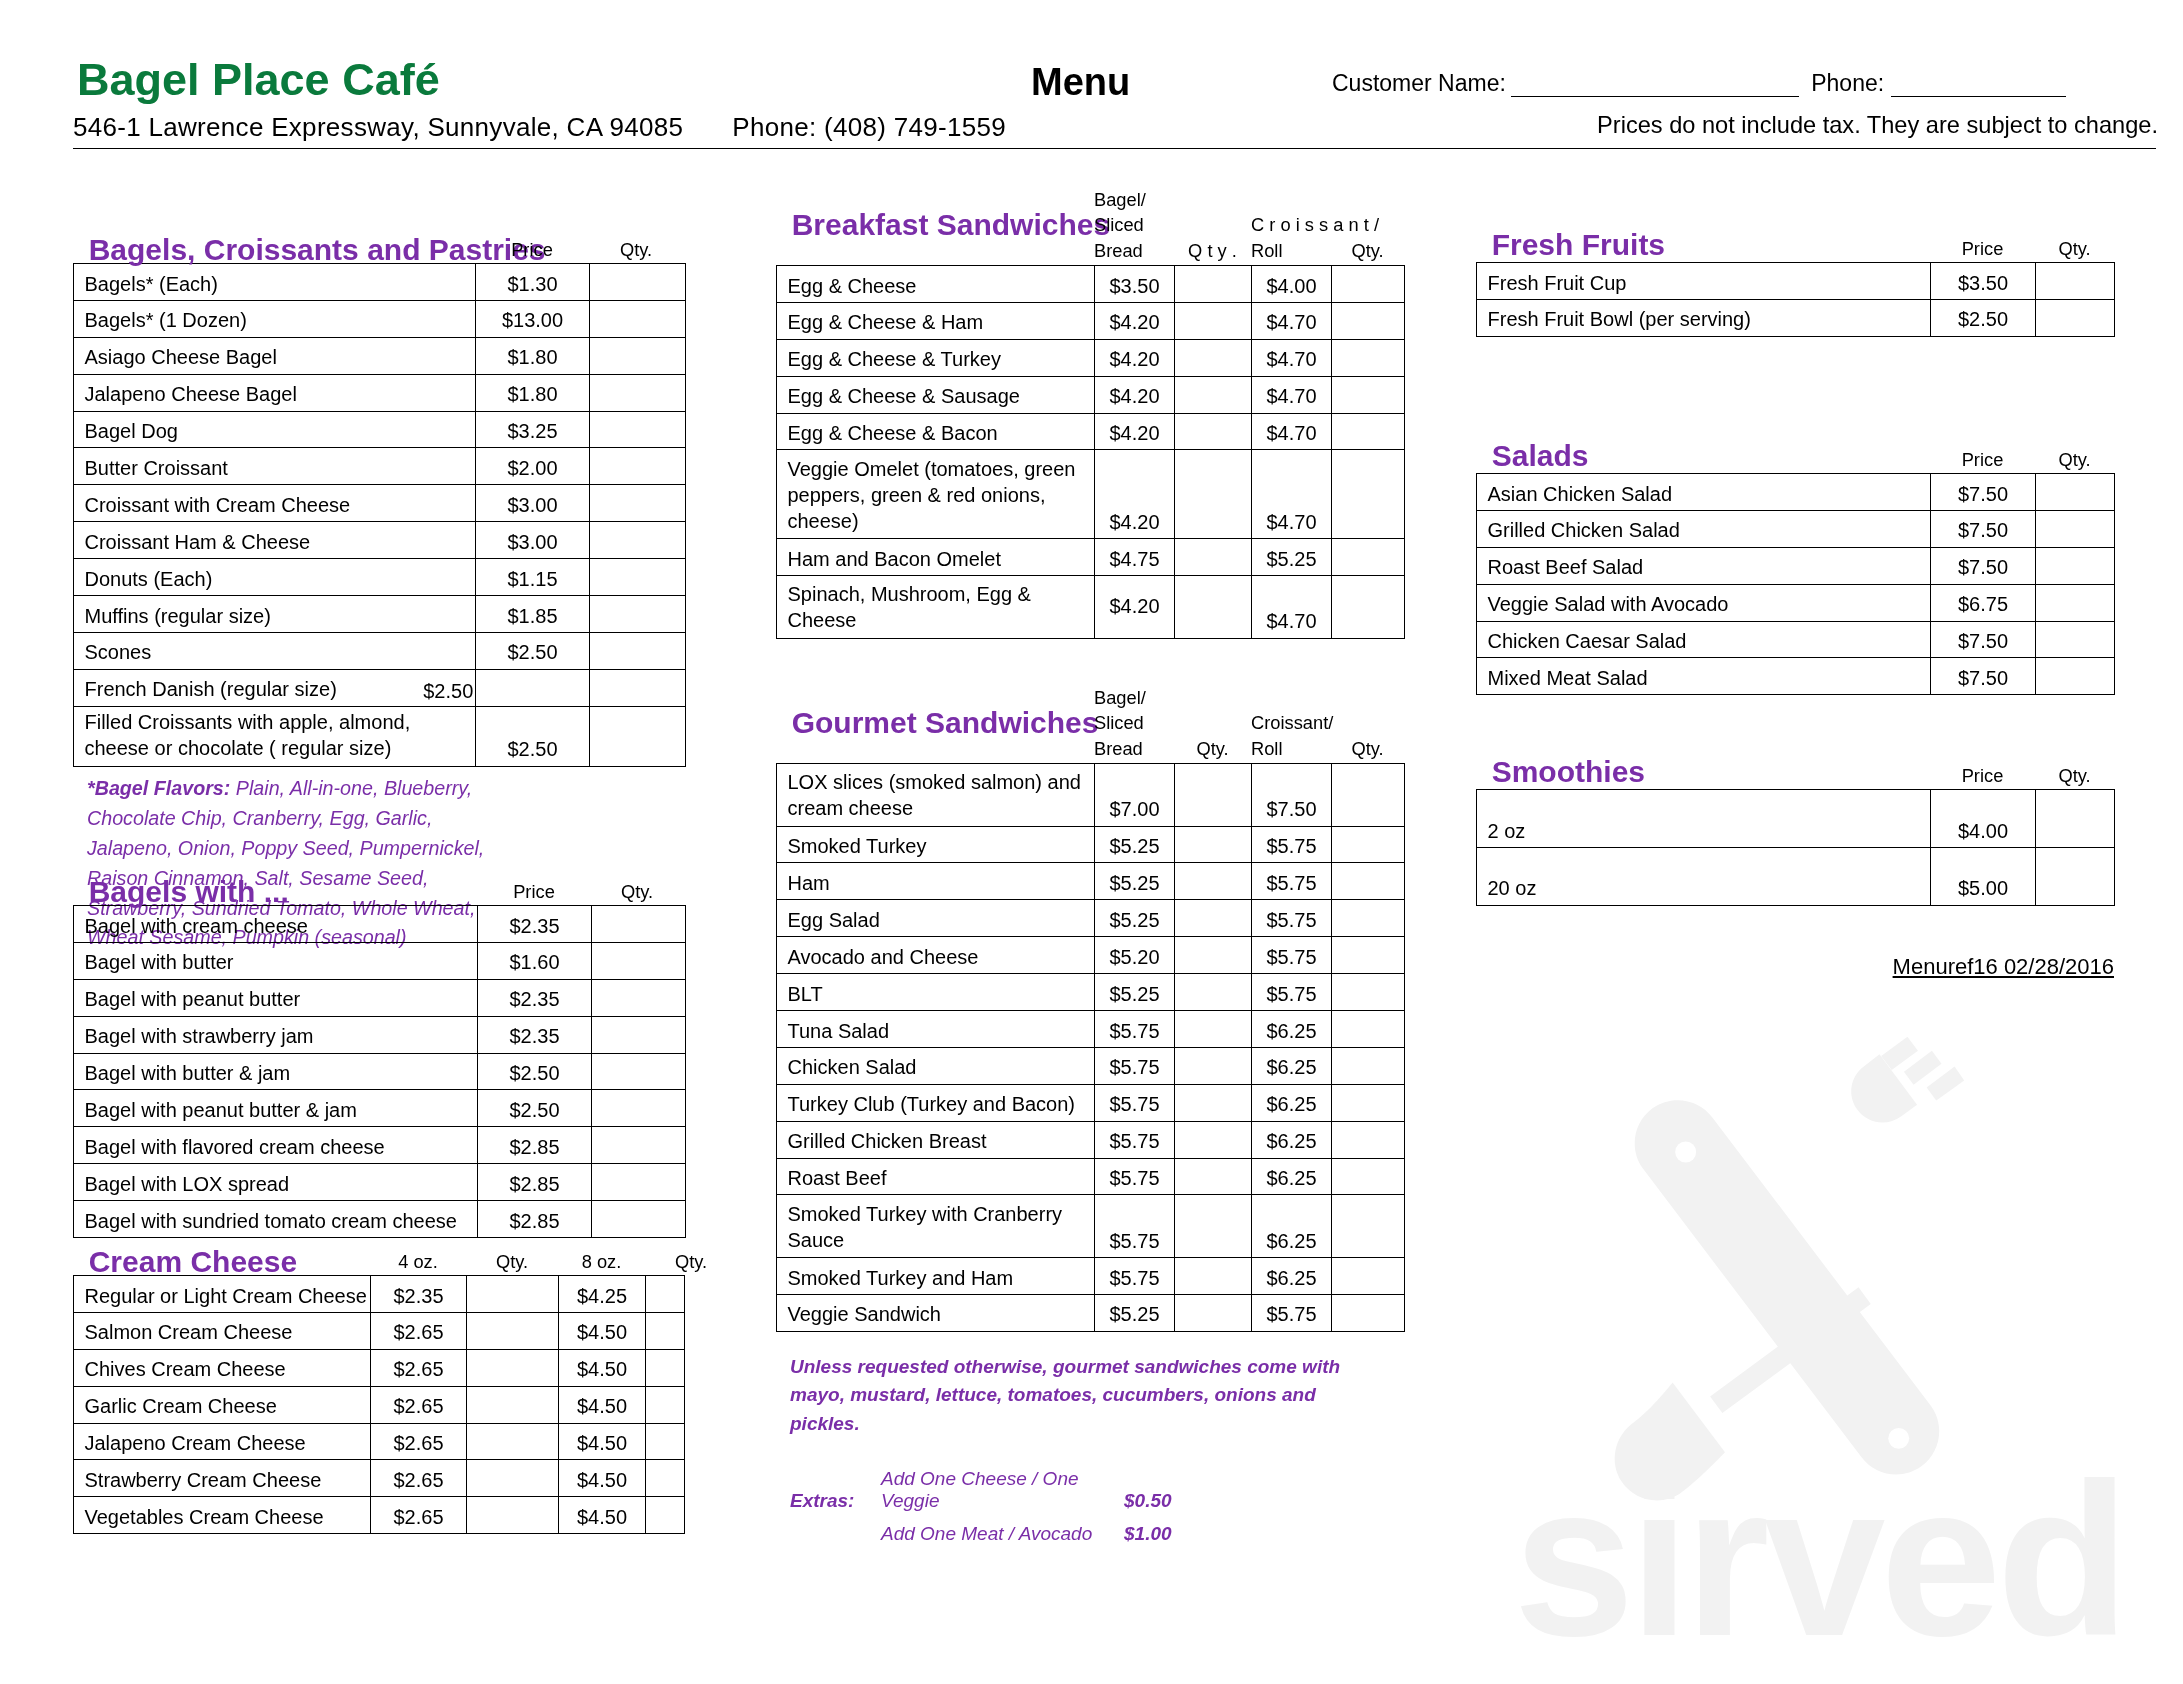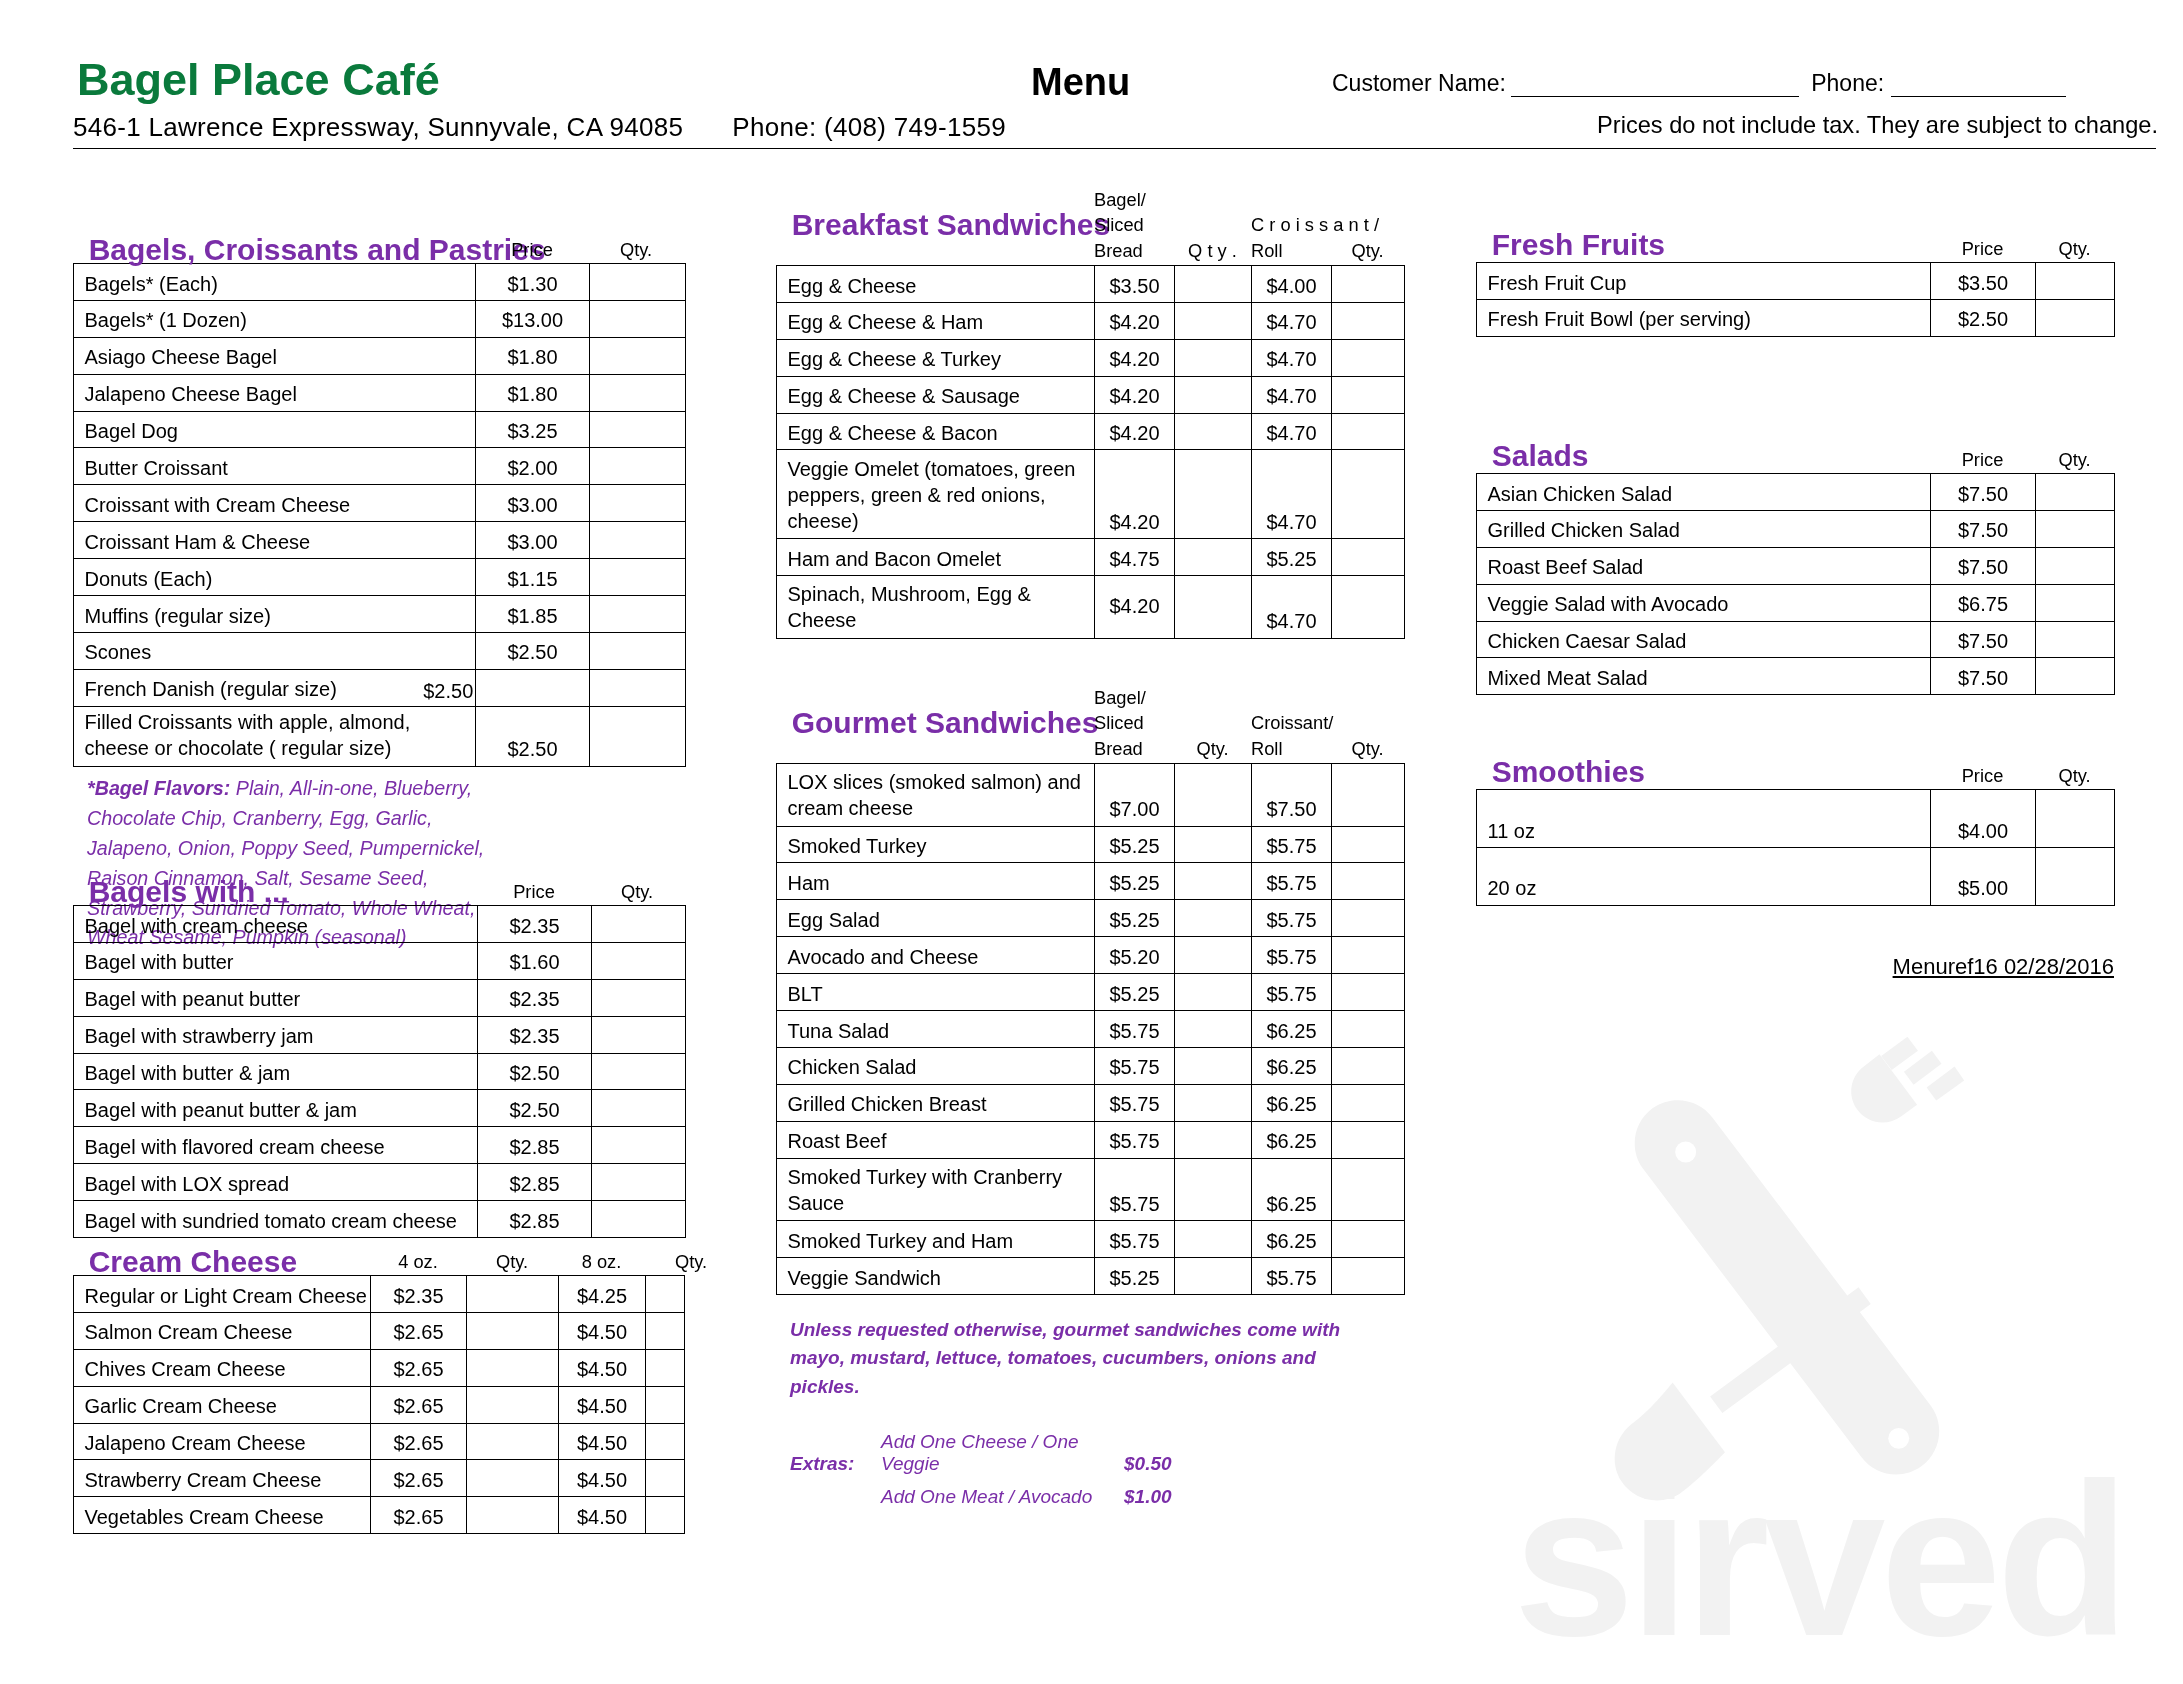--- a/index.html
+++ b/index.html
@@ -475,20 +475,27 @@
               <td class="qt"></td>
             </tr>
           <tr>
               <td class="nm">Chicken Salad</td>
               <td class="pr">$5.75</td>
               <td class="qt"></td>
               <td class="pr">$6.25</td>
               <td class="qt"></td>
             </tr>
           <tr>
+              <td class="nm">Turkey Club (Turkey and Bacon)</td>
+              <td class="pr">$5.75</td>
+              <td class="qt"></td>
+              <td class="pr">$6.25</td>
+              <td class="qt"></td>
+            </tr>
+          <tr>
               <td class="nm">Grilled Chicken Breast</td>
               <td class="pr">$5.75</td>
               <td class="qt"></td>
               <td class="pr">$6.25</td>
               <td class="qt"></td>
             </tr>
           <tr>
               <td class="nm">Roast Beef</td>
               <td class="pr">$5.75</td>
               <td class="qt"></td>
@@ -615,21 +622,21 @@
         <div class="colhdr" style="left:559px;width:79px;">Qty.</div>
       </div>
       <table class="menu">
         <colgroup>
             <col style="width:454px">
             <col style="width:105px">
             <col style="width:79px">
           </colgroup>
         <tbody>
           <tr>
-              <td class="nm" style="height:49px;">11  oz</td>
+              <td class="nm" style="height:49px;">2  oz</td>
               <td class="pr">$4.00</td>
               <td class="qt"></td>
             </tr>
           <tr>
               <td class="nm" style="height:49px;">20  oz</td>
               <td class="pr">$5.00</td>
               <td class="qt"></td>
             </tr>
         </tbody>
       </table>

